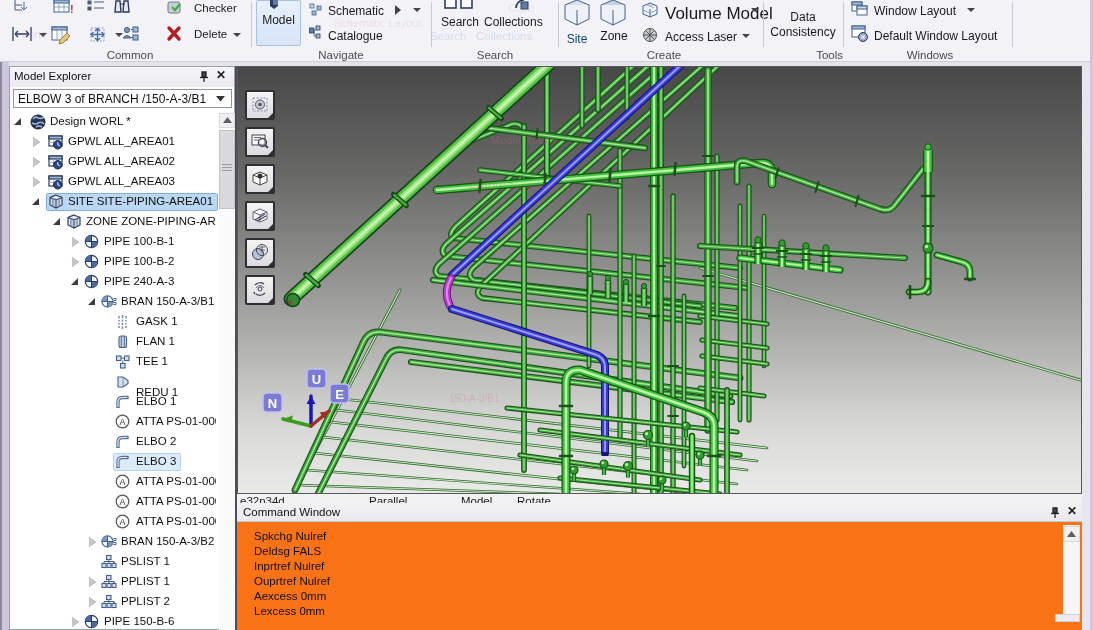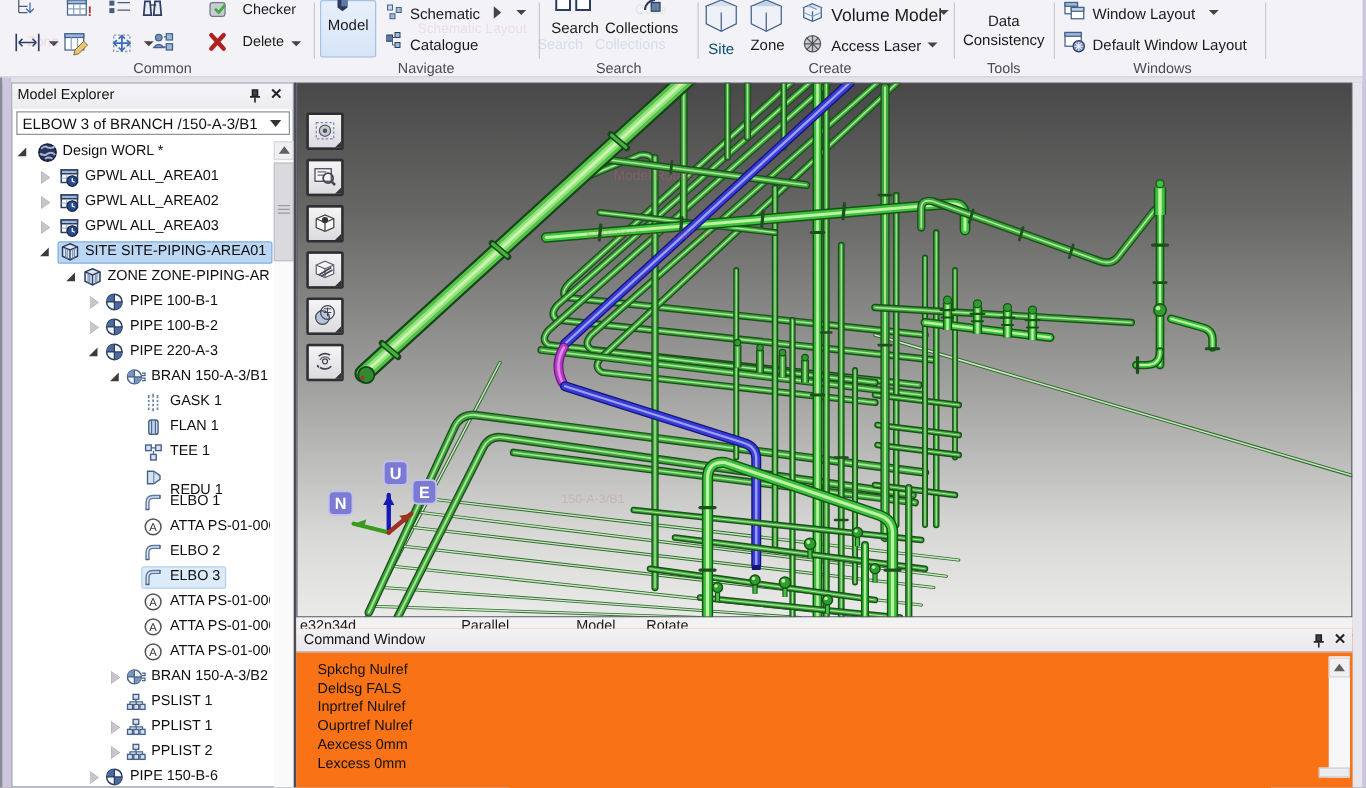--- a/index.html
+++ b/index.html
@@ -115,29 +115,29 @@
         <path d="M9 1 L16 4 L9 7 L2 4 Z"></path>
         <path d="M2 4 V12 L9 15 L16 12 V4" fill="#eef2f8"></path>
         <path d="M9 7 V15"></path>
         <path d="M5.5 2.5 L12.5 5.5 M2 8 L9 11 L16 8" fill="none" stroke="#8aa4c4"></path>
       </g>
       <g stroke="#555" fill="#c8ccd4">
         <circle cx="9" cy="33" r="6.5"></circle>
         <path d="M9 26.5 V39.5 M2.5 33 H15.5 M4.5 28.5 L13.5 37.5 M13.5 28.5 L4.5 37.5" fill="none"></path>
       </g>
     </svg>
-    <div class="a" style="left:665px;top:4px;font-size:14px;color:#1a1a1a;white-space:nowrap;text-align:center">Volume Model</div>
+    <div class="a" style="left:665px;top:4px;font-size:17px;color:#1a1a1a;white-space:nowrap;text-align:center">Volume Model</div>
     <div class="a car" style="left:751px;top:8px"></div>
     <div class="a" style="left:665px;top:30px;font-size:12px;color:#1a1a1a;white-space:nowrap;text-align:center">Access Laser</div>
     <div class="a car" style="left:742px;top:34px"></div>
     <div class="a" style="left:624px;top:49px;font-size:11.5px;color:#4a4a50;white-space:nowrap;text-align:center;width:80px">Create</div>
     <div class="a sep" style="left:763px"></div>
     <div class="a" style="left:763px;top:10px;font-size:12px;color:#1a1a1a;white-space:nowrap;text-align:center;width:80px">Data</div>
     <div class="a" style="left:763px;top:25px;font-size:12px;color:#1a1a1a;white-space:nowrap;text-align:center;width:80px">Consistency</div>
-    <div class="a" style="left:763px;top:49px;font-size:11.5px;color:#4a4a50;white-space:nowrap;text-align:center;width:80px">Tools</div>
+    <div class="a" style="left:763px;top:49px;font-size:11.5px;color:#4a4a50;white-space:nowrap;text-align:right;width:80px">Tools</div>
     <div class="a sep" style="left:843px"></div>
     <svg class="a" style="left:851px;top:1" width="18" height="44" viewBox="0 0 18 44">
       <g fill="#fff" stroke="#44608c">
         <rect x="1" y="1" width="10" height="9"></rect>
         <rect x="1" y="1" width="10" height="3" fill="#9db9d8"></rect>
         <rect x="6" y="5" width="10" height="9"></rect>
         <rect x="6" y="5" width="10" height="3" fill="#c8d8ec"></rect>
       </g>
       <g fill="#fff" stroke="#44608c">
         <rect x="1" y="25" width="13" height="11"></rect>
@@ -253,21 +253,21 @@
     <path d="M7.5 1.3 V13.7 M1.3 7.5 H13.7" stroke="#2c3c60" stroke-width="1"></path>
   </svg>
 <div class="a" style="left:104px;top:255px;width:112px;overflow:hidden;white-space:nowrap;font-size:11.5px;color:#101010">PIPE 100-B-2</div>
 <div class="a" style="left:71px;top:278px;width:0;height:0;border-right:7px solid #3c3c3c;border-top:7px solid transparent"></div>
 <svg class="a" style="left:84px;top:274px" width="16" height="16" viewBox="0 0 16 16">
     <circle cx="7.5" cy="7.5" r="6.2" fill="#f2f6fa" stroke="#2c3c60" stroke-width="1.2"></circle>
     <path d="M7.5 1.3 A6.2 6.2 0 0 0 1.3 7.5 L7.5 7.5 Z" fill="#4a6b9e"></path>
     <path d="M7.5 13.7 A6.2 6.2 0 0 0 13.7 7.5 L7.5 7.5 Z" fill="#4a6b9e"></path>
     <path d="M7.5 1.3 V13.7 M1.3 7.5 H13.7" stroke="#2c3c60" stroke-width="1"></path>
   </svg>
-<div class="a" style="left:104px;top:275px;width:112px;overflow:hidden;white-space:nowrap;font-size:11.5px;color:#101010">PIPE 220-A-3</div>
+<div class="a" style="left:104px;top:275px;width:112px;overflow:hidden;white-space:nowrap;font-size:11.5px;color:#101010">PIPE 240-A-3</div>
 <div class="a" style="left:88px;top:298px;width:0;height:0;border-right:7px solid #3c3c3c;border-top:7px solid transparent"></div>
 <svg class="a" style="left:101px;top:294px" width="16" height="16" viewBox="0 0 16 16">
     <circle cx="6.5" cy="7.5" r="5.6" fill="#f2f6fa" stroke="#44608c" stroke-width="1.1"></circle>
     <path d="M6.5 1.9 A5.6 5.6 0 0 0 .9 7.5 L6.5 7.5 Z" fill="#7a94ba"></path>
     <path d="M6.5 13.1 A5.6 5.6 0 0 0 12.1 7.5 L6.5 7.5 Z" fill="#7a94ba"></path>
     <path d="M6.5 1.9 V13.1 M.9 7.5 H12.1" stroke="#44608c"></path>
     <path d="M12.5 4.5 h2.5 v2 h-2.5 M12.5 8.5 h2.5 v2 h-2.5" stroke="#44608c" fill="none"></path>
   </svg>
 <div class="a" style="left:121px;top:295px;width:95px;overflow:hidden;white-space:nowrap;font-size:11.5px;color:#101010">BRAN 150-A-3/B1</div>
 <svg class="a" style="left:115px;top:314px" width="16" height="16" viewBox="0 0 16 16">

